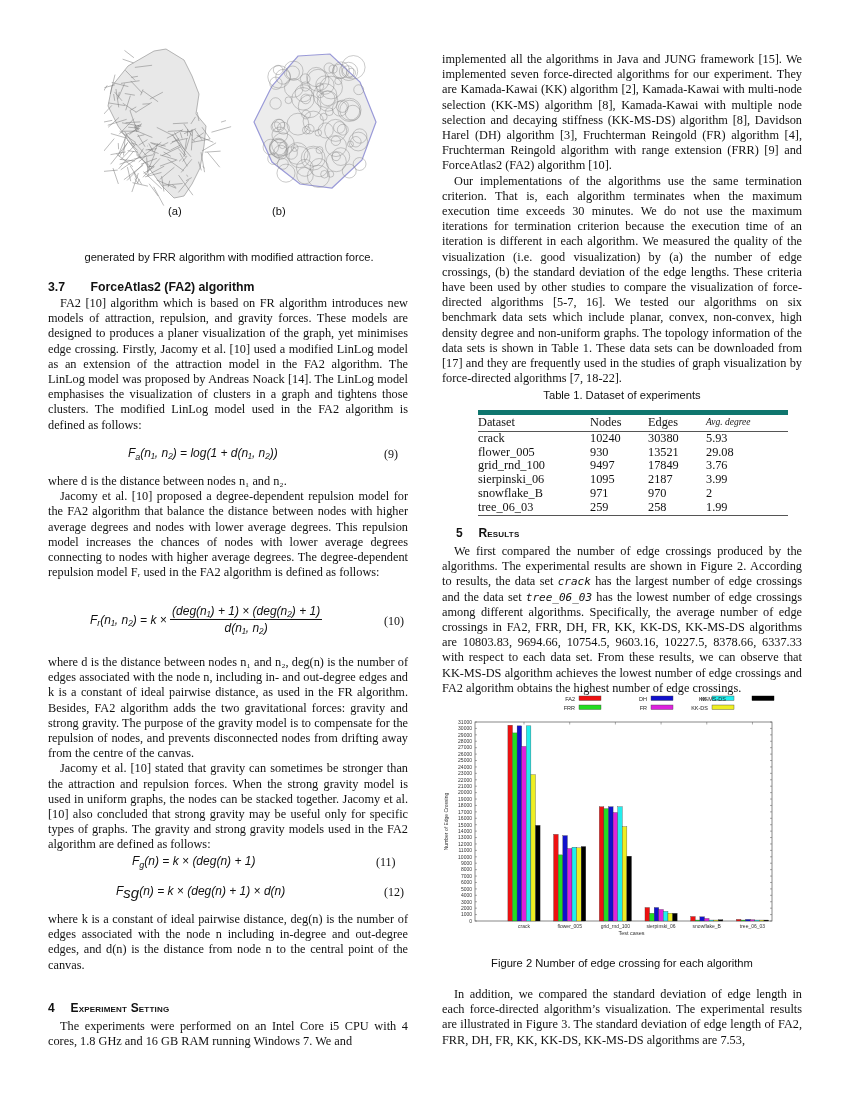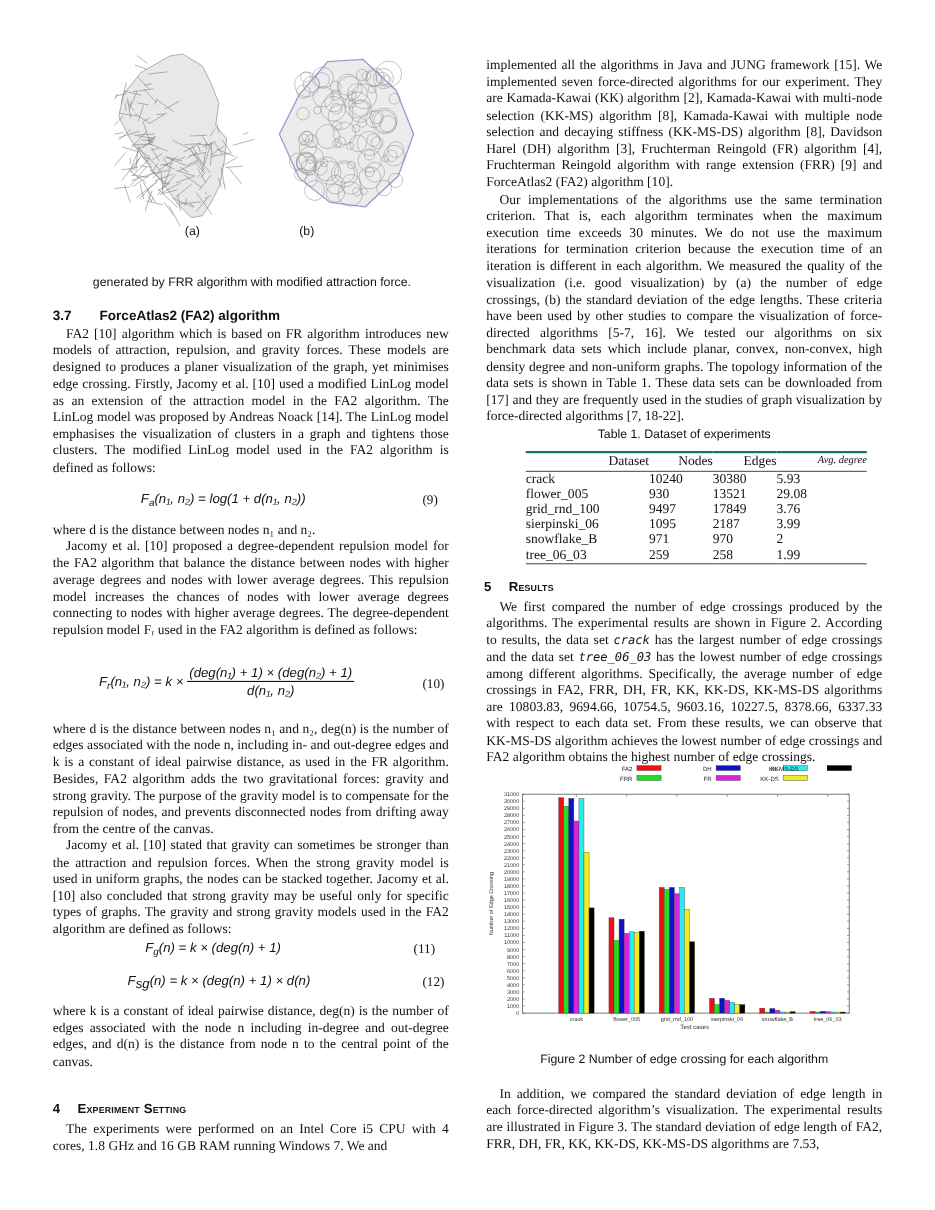--- a/index.html
+++ b/index.html
@@ -11,21 +11,21 @@
   .h3 { font-family:"Liberation Sans", sans-serif; font-weight:bold; font-size:12.3px; position:absolute; }
   .h1 { font-family:"Liberation Sans", sans-serif; font-weight:bold; font-size:12px; position:absolute; letter-spacing:0.2px; }
   .sc { font-variant:small-caps; }
   .eq { position:absolute; font-family:Liberation Sans, sans-serif; font-style:italic; font-size:12px; }
   .eqnum { position:absolute; font-size:12px; font-family:"Liberation Serif", serif; }
   .cap { position:absolute; font-family:"Liberation Sans", sans-serif; font-size:11.2px; text-align:center; }
   .frac { display:inline-block; vertical-align:middle; text-align:center; }
   .frac .num { display:block; border-bottom:1px solid #111; padding:0 2px 1px; }
   .frac .den { display:block; padding-top:1px; }
   table.ds { position:absolute; left:478px; top:410px; width:310px; border-collapse:collapse; font-size:12.3px; line-height:13.8px; }
-  table.ds th { font-weight:normal; text-align:right; border-top:2px solid #0f766e; border-bottom:1px solid #555; padding:1px 0; }
+  table.ds th { font-weight:normal; text-align:left; border-top:5px solid #0f766e; border-bottom:1px solid #555; padding:1px 0; }
   table.ds th.small { font-size:9.5px;font-style:italic; }
   table.ds td { padding:0; }
   table.ds tr:last-child td { border-bottom:1px solid #555; }
   svg text { font-family:"Liberation Sans", sans-serif; }
 </style>
 </head>
 <body>
 
 <svg style="position:absolute;left:104px;top:46px" width="130" height="160" viewBox="0 0 130 160">
   <polygon points="50,5 62,3 80,14 88,30 95,48 92,68 102,80 100,100 96,122 88,138 80,150 70,152 58,140 42,118 28,100 14,80 4,60 8,40 24,20" fill="#e8e8e8" stroke="#888" stroke-width="0.6"></polygon>
@@ -324,21 +324,21 @@
   <p style="text-indent:0">where  d  is the distance between nodes  n₁  and  n₂,  deg(n)  is the number of edges associated with the node  n,  including in- and out-degree edges and  k  is a constant of ideal pairwise distance, as used in the FR algorithm. Besides, FA2 algorithm adds the two gravitational forces: gravity and strong gravity. The purpose of the gravity model is to compensate for the repulsion of nodes, and prevents disconnected nodes from drifting away from the centre of the canvas.</p>
   <p>Jacomy et al. [10] stated that gravity can sometimes be stronger than the attraction and repulsion forces. When the strong gravity model is used in uniform graphs, the nodes can be stacked together. Jacomy et al. [10] also concluded that strong gravity may be useful only for specific types of graphs. The gravity and strong gravity models used in the FA2 algorithm are defined as follows:</p>
 </div>
 
 <div class="eq" style="left:132px;top:854px">
   <span>F</span><sub style="font-size:9px">g</sub><span>(n) = k × (deg(n) + 1)</span>
 </div>
 <div class="eqnum" style="left:376px;top:855px">(11)</div>
 
 <div class="eq" style="left:116px;top:884px">
-  <span>F</span><sub style="font-size:12px">sg</sub><span>(n) = k × (deg(n) + 1) × d(n)</span>
+  <span>F</span><sub style="font-size:15px">sg</sub><span>(n) = k × (deg(n) + 1) × d(n)</span>
 </div>
 <div class="eqnum" style="left:384px;top:885px">(12)</div>
 
 <div class="col left" style="top:912px">
   <p style="text-indent:0">where  k  is a constant of ideal pairwise distance,  deg(n)  is the number of edges associated with the node  n  including in-degree and out-degree edges, and  d(n)  is the distance from node  n  to the central point of the canvas.</p>
 </div>
 
 <div class="h1" style="left:48px;top:1001px">
   <span>4</span>
   <span class="sc" style="margin-left:12px">Experiment Setting</span>
@@ -396,21 +396,21 @@
       </tr>
       <tr>
         <td>tree_06_03</td>
         <td>259</td>
         <td>258</td>
         <td>1.99</td>
       </tr>
     </tbody>
 </table>
 
-<div class="h1" style="left:440px;top:526px">
+<div class="h1" style="left:456px;top:526px">
   <span>5</span>
   <span class="sc" style="margin-left:12px">Results</span>
 </div>
 <div class="col right" style="top:544px">
   <p><span>We first compared the number of edge crossings produced by the algorithms. The experimental results are shown in Figure 2. According to results, the data set </span><i style="font-family:'DejaVu Sans Mono',monospace;font-size:11px">crack</i><span> has the largest number of edge crossings and the data set </span><i style="font-family:'DejaVu Sans Mono',monospace;font-size:11px">tree_06_03</i><span> has the lowest number of edge crossings among different algorithms. Specifically, the average number of edge crossings in FA2, FRR, DH, FR, KK, KK-DS, KK-MS-DS algorithms are 10803.83, 9694.66, 10754.5, 9603.16, 10227.5, 8378.66, 6337.33 with respect to each data set. From these results, we can observe that KK-MS-DS algorithm achieves the lowest number of edge crossings and FA2 algorithm obtains the highest number of edge crossings.</span></p>
 </div>
 
 <svg id="chart" style="position:absolute;left:440px;top:692px" width="340" height="250" viewBox="0 0 340 250">
     <text x="135" y="9" font-size="5.5" text-anchor="end" fill="#222">FA2</text>
     <rect x="139" y="4" width="22" height="4.5" fill="#ee1111" stroke="#444" stroke-width="0.4"></rect>

